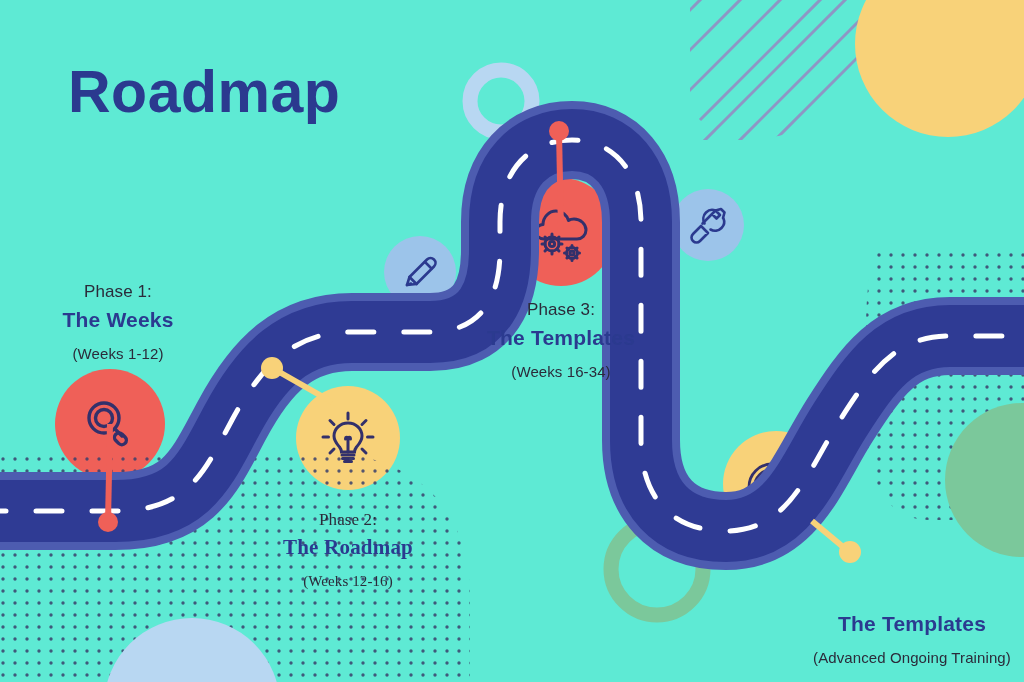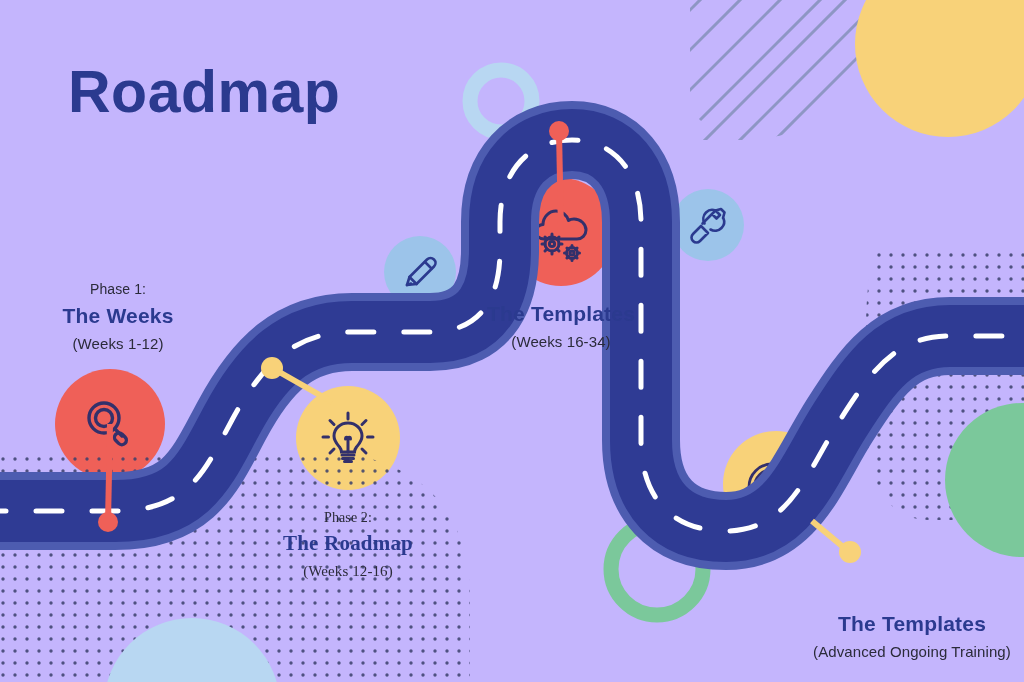--- a/index.html
+++ b/index.html
@@ -23,36 +23,36 @@
   #labels{z-index:4;}
 
   
   .phase-block{
     position:absolute;
     text-align:center;
     line-height:1.42;
     white-space:nowrap;
   }
   .phase-kicker{
-    font-size:14px;
+    font-size:17px;
     color:#2b2b3a;
     font-weight:500;
     letter-spacing:.1px;
   }
   .phase-title{
     font-size:21px;
     font-weight:bold;
     color:#2b3a8f;
     letter-spacing:.2px;
     margin-top:1px;
   }
   .phase-weeks{
     font-size:15px;
     color:#2b2b3a;
-    margin-top:2px;
+    margin-top:8px;
     letter-spacing:.1px;
   }
   #page-title{
     position:absolute;
     left:68px; top:58px;
     font-size:59px;
     font-weight:bold;
     color:#2b3a8f;
     letter-spacing:.5px;
   }
@@ -63,21 +63,21 @@
     border-radius:50%;
     display:flex;
     align-items:center;
     justify-content:center;
   }
   .icon-circle svg{display:block;}
 </style>
 </head>
 <body>
 
-<div id="stage" style="background: #c4b5fd;">
+<div id="stage" style="background: #5eead4;">
 
   <svg class="layer" id="deco-back" viewBox="0 0 1024 682">
     <defs>
       <pattern id="dotpat" width="12" height="12" patternUnits="userSpaceOnUse">
         <circle cx="3" cy="3" r="1.7" fill="#3a3f6b"></circle>
       </pattern>
       <clipPath id="clipDotsBL">
         <path d="M 0,450 L 300,450 C 430,450 470,520 470,600 L 470,682 L 0,682 Z"></path>
       </clipPath>
       <clipPath id="clipDotsR">
@@ -247,20 +247,21 @@
       <div class="phase-weeks">(Weeks 1-12)</div>
     </div>
 
     <div class="phase-block" style="left:348px;top:508px;transform:translateX(-50%);font-family:Liberation Serif, serif;">
       <div class="phase-kicker">Phase 2:</div>
       <div class="phase-title">The Roadmap</div>
       <div class="phase-weeks">(Weeks 12-16)</div>
     </div>
 
     <div class="phase-block" style="left:561px;top:298px;transform:translateX(-50%);">
+      <div class="phase-kicker">Phase 3:</div>
       <div class="phase-title">The Templates</div>
       <div class="phase-weeks">(Weeks 16-34)</div>
     </div>
 
     <div class="phase-block" style="left:912px;top:608px;transform:translateX(-50%);">
       <div class="phase-title">The Templates</div>
       <div class="phase-weeks">(Advanced Ongoing Training)</div>
     </div>
 
   </div>

